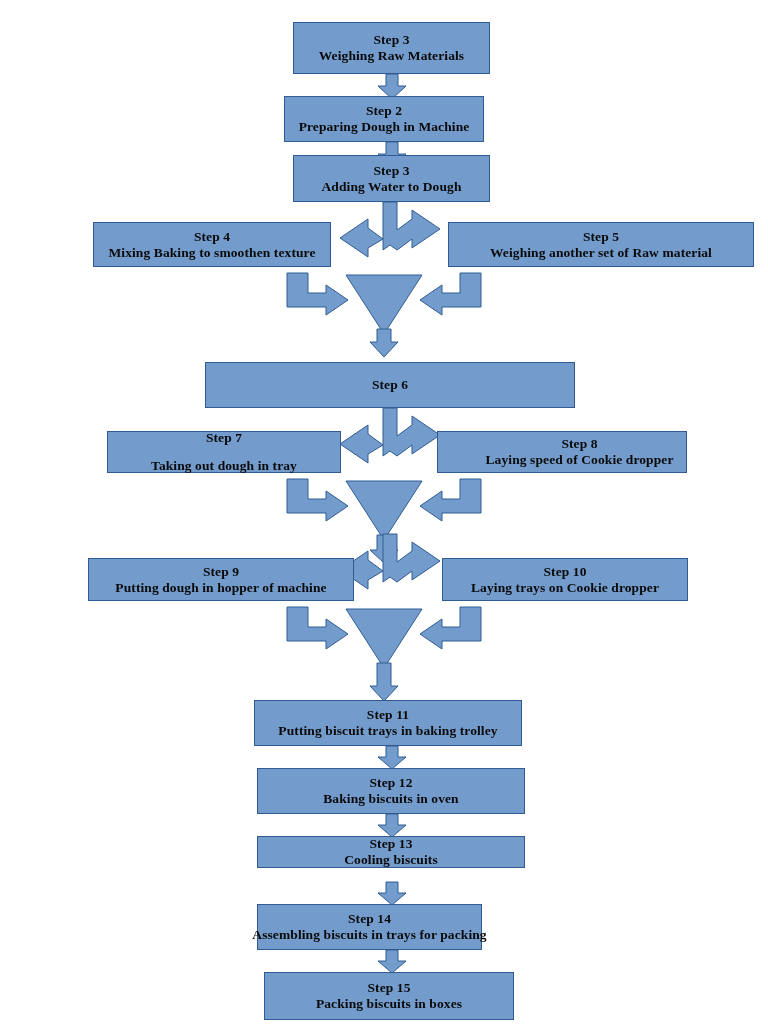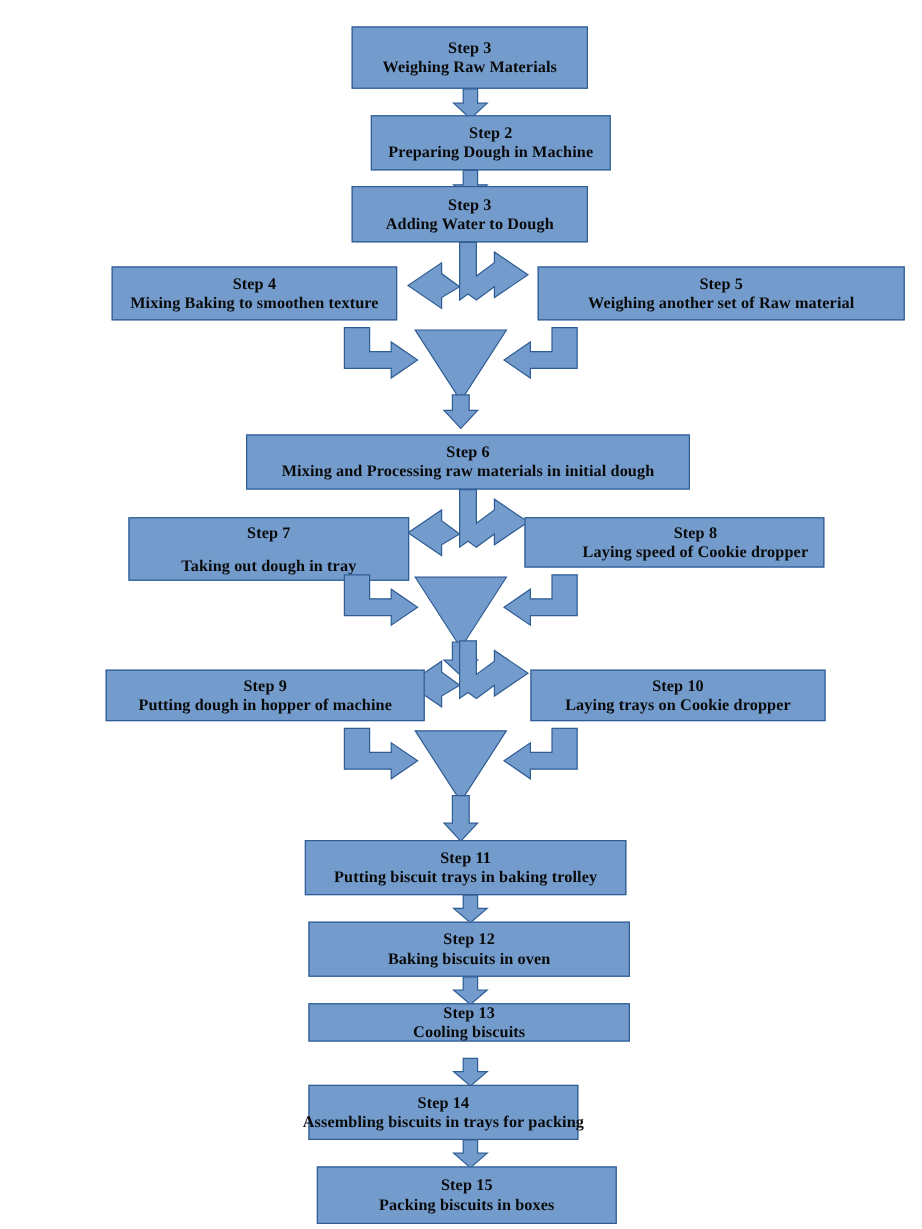--- a/index.html
+++ b/index.html
@@ -59,21 +59,21 @@
     <span class="t1">Step 3</span>
     <span class="t2">Weighing Raw Materials</span>
   </div>
 
   <div class="shape" style="left:372px; top:74px;">
     <svg width="40" height="26" viewBox="0 0 40 26">
       <path class="sfill" d="M14,0 L26,0 L26,12 L34,12 L20,25 L6,12 L14,12 Z"></path>
     </svg>
   </div>
 
-  <div class="node" style="left:284px; top:96px; width:200px; height:46px;margin-left:25px;">
+  <div class="node" style="left:284px; top:96px; width:200px; height:46px;">
     <span class="t1">Step 2</span>
     <span class="t2">Preparing Dough in Machine</span>
   </div>
 
   <div class="shape" style="left:372px; top:142px;">
     <svg width="40" height="26" viewBox="0 0 40 26">
       <path class="sfill" d="M14,0 L26,0 L26,12 L34,12 L20,25 L6,12 L14,12 Z"></path>
     </svg>
   </div>
 
@@ -107,31 +107,30 @@
       <path class="sfill" d="M195,1 L174,1 L174,21 L156,21 L156,13 L134,28 L156,43 L156,35 L195,35 Z"></path>
 
       <path class="sfill" d="M60,3 L136,3 L98,62 Z"></path>
 
       <path class="sfill" d="M91,57 L105,57 L105,70 L112,70 L98,85 L84,70 L91,70 Z"></path>
     </svg>
   </div>
 
   <div class="node" style="left:205px; top:362px; width:370px; height:46px;">
     <span class="t1">Step 6</span>
-    <span class="t2">Mixing and Processing raw materials in initial dough</span>
   </div>
 
   <div class="shape" style="left:336px; top:408px;">
     <svg width="108" height="65" viewBox="0 0 108 65">
       <path class="sfill" d="M47,0 L61,0 L61,28 L76,17 L76,8 L104,27 L76,46 L76,37 L61,48
                              L54,43 L47,48 L47,37 L32,46 L32,55 L4,36 L32,17 L32,26 L47,37 Z"></path>
     </svg>
   </div>
 
-  <div class="node" style="left:107px; top:431px; width:234px; height:53px;gap:12px;">
+  <div class="node" style="left:107px; top:431px; width:234px; height:42px;gap:12px;">
     <span class="t1">Step 7</span>
     <span class="t2">Taking out dough in tray</span>
   </div>
 
   <div class="node" style="left:437px; top:431px; width:250px; height:42px;padding-left:39px;">
     <span class="t1">Step 8</span>
     <span class="t2">Laying speed of Cookie dropper</span>
   </div>
 
   <div class="shape" style="left:286px; top:478px;">

